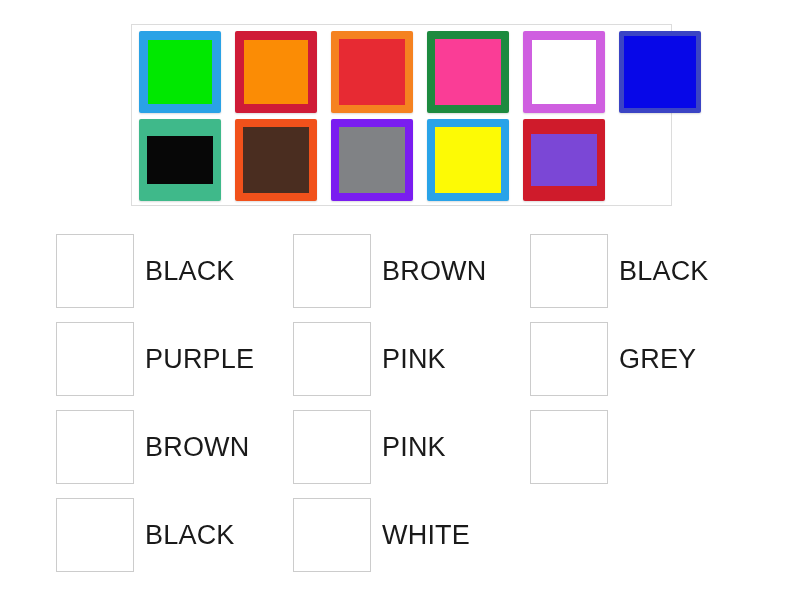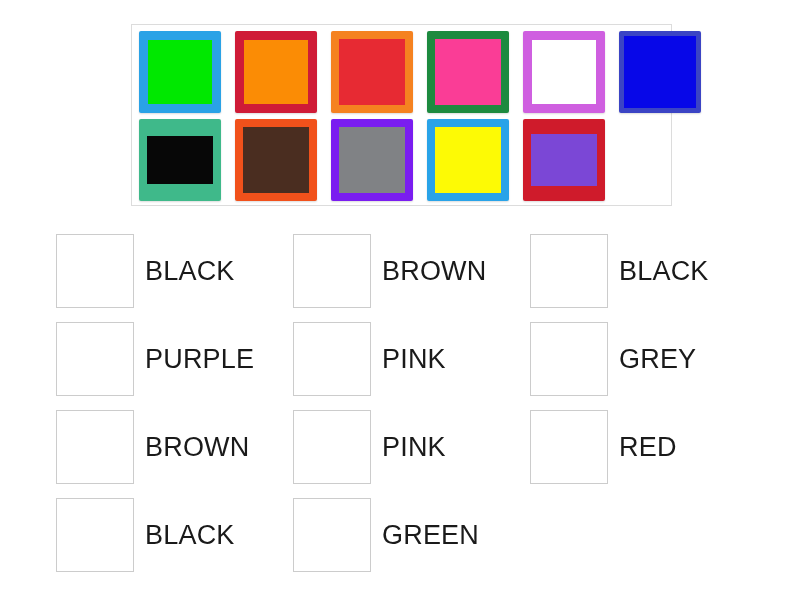--- a/index.html
+++ b/index.html
@@ -162,30 +162,29 @@
       <div class="answer-cell">
         <div class="drop-box"></div>
         <div class="answer-label">BROWN</div>
       </div>
       <div class="answer-cell">
         <div class="drop-box"></div>
         <div class="answer-label">PINK</div>
       </div>
       <div class="answer-cell">
         <div class="drop-box"></div>
-        <div class="answer-label">RED</div>
       </div>
     </div>
     <div class="answer-row">
       <div class="answer-cell">
         <div class="drop-box"></div>
         <div class="answer-label">BLACK</div>
       </div>
       <div class="answer-cell">
         <div class="drop-box"></div>
-        <div class="answer-label">GREEN</div>
+        <div class="answer-label">WHITE</div>
       </div>
       <div class="answer-cell empty">
         <div class="drop-box"></div>
         <div class="answer-label"></div>
       </div>
     </div>
   </div>
 
 </body></html>

